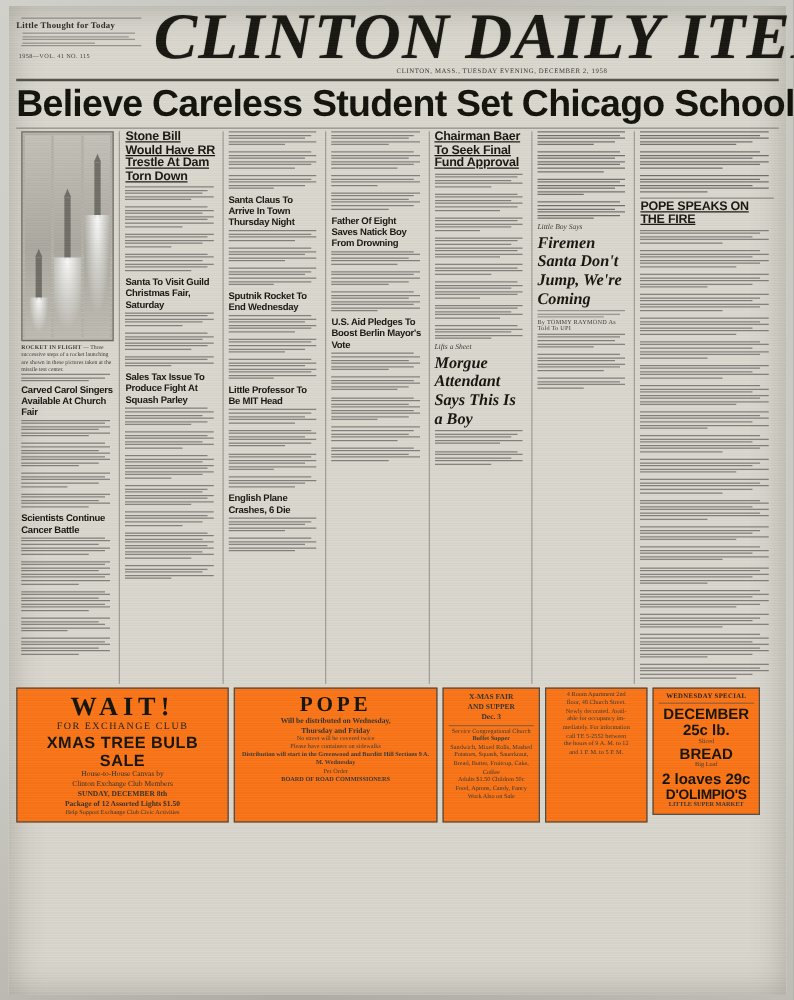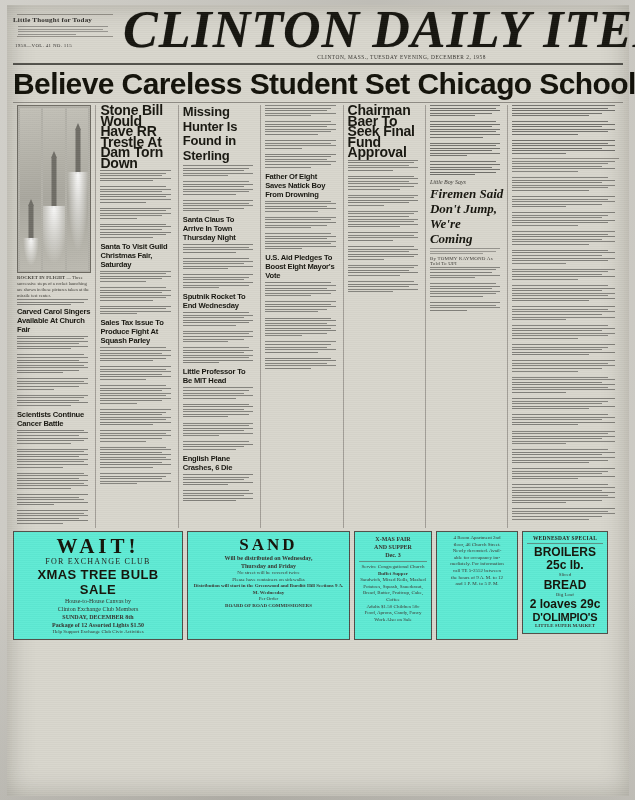--- a/index.html
+++ b/index.html
@@ -88,21 +88,21 @@
   .col{box-sizing:border-box;padding:0 4px;}
   .col + .col{border-left:1px solid rgba(70,67,60,.38);}
   .c1{width:84px}.c2{width:84px}.c3{width:84px}.c4{width:84px}
   .c5{width:84px}.c6{width:84px}.c7{width:118px}
   .hl{
     font-family:"Liberation Sans",sans-serif;font-weight:bold;
     color:#17160f;line-height:10.5px;letter-spacing:-.2px;
     margin:0 0 2px 0;
   }
   .hl.big{font-size:13px;line-height:14.5px;}
-  .hl.med{font-size:14px;line-height:10.5px;}
+  .hl.med{font-size:10px;line-height:10.5px;text-decoration:underline;}
   .hl.sm{font-size:7.6px;line-height:9px;}
   .kicker{
     font-family:"Liberation Serif",serif;font-size:6px;color:#3a3833;
     font-style:italic;margin-bottom:1px;
   }
   .hl-serif{
     font-family:"Liberation Serif",serif;font-weight:bold;font-style:italic;
     font-size:13px;line-height:15px;color:#15140d;margin-bottom:2px;
   }
   .blk{margin-bottom:4px;}
@@ -130,21 +130,21 @@
   }
   .plume{
     position:absolute;left:50%;transform:translateX(-50%);
     background:radial-gradient(ellipse at 50% 0%, rgba(255,255,255,.95), rgba(255,255,255,0) 70%);
   }
   .cutline{font-size:4.6px;line-height:6px;color:#3c3a34;}
   .cut-lead{font-weight:bold;letter-spacing:.2px;}
   
   .ads{display:flex;gap:4px;margin-top:3px;align-items:stretch;}
   .ad{
-    border:1px solid #4f4c46;background:#5eead4;
+    border:1px solid #4f4c46;background:#f97316;
     box-sizing:border-box;padding:3px 4px;text-align:center;
     display:flex;flex-direction:column;justify-content:flex-start;
   }
   .ad-wait{width:170px}
   .ad-sand{width:163px}
   .ad-fair{width:78px}
   .ad-food{width:82px}
   .ad-groc{width:86px}
   .a-xl{font-family:"Liberation Serif",serif;font-weight:bold;font-size:21px;
         letter-spacing:4px;line-height:22px;color:#141309;}
@@ -427,21 +427,20 @@
               <i class="s90"></i>
               <i class="s84"></i>
               <i class="s96"></i>
               <i class="s50"></i>
         </div>
       </div>
     </div>
 
     <div class="col c3">
       <div class="blk">
-        <div class="hl big">Missing Hunter Is Found in Sterling</div>
         <div class="lines">
           <i class="s96"></i>
               <i class="s90"></i>
               <i class="s84"></i>
               <i class="s96"></i>
               <i class="s62"></i>
           <i class="gap"></i>
           <i class="s90"></i>
               <i class="s96"></i>
               <i class="s84"></i>
@@ -601,21 +600,21 @@
           <i class="s90"></i>
               <i class="s96"></i>
               <i class="s84"></i>
               <i class="s96"></i>
               <i class="s90"></i>
               <i class="s96"></i>
           <i class="s50"></i>
         </div>
       </div>
       <div class="blk">
-        <div class="hl sm">U.S. Aid Pledges To Boost Eight Mayor's Vote</div>
+        <div class="hl sm">U.S. Aid Pledges To Boost Berlin Mayor's Vote</div>
         <div class="lines">
           <i class="s90"></i>
               <i class="s96"></i>
               <i class="s84"></i>
               <i class="s96"></i>
               <i class="s90"></i>
               <i class="s62"></i>
           <i class="gap"></i>
           <i class="s96"></i>
               <i class="s90"></i>
@@ -696,20 +695,37 @@
               <i class="s96"></i>
               <i class="s72"></i>
           <i class="gap"></i>
           <i class="s90"></i>
               <i class="s96"></i>
               <i class="s84"></i>
               <i class="s96"></i>
               <i class="s62"></i>
         </div>
       </div>
+      <div class="blk">
+        <div class="kicker">Lifts a Sheet</div>
+        <div class="hl-serif">Morgue Attendant Says This Is a Boy</div>
+        <div class="lines">
+          <i class="s96"></i>
+              <i class="s90"></i>
+              <i class="s84"></i>
+              <i class="s96"></i>
+              <i class="s72"></i>
+          <i class="gap"></i>
+          <i class="s90"></i>
+              <i class="s96"></i>
+              <i class="s84"></i>
+              <i class="s96"></i>
+              <i class="s62"></i>
+        </div>
+      </div>
     </div>
 
     <div class="col c6">
       <div class="blk">
         <div class="lines dark">
           <i class="s96"></i>
               <i class="s90"></i>
               <i class="s96"></i>
               <i class="s84"></i>
               <i class="s62"></i>
@@ -732,21 +748,21 @@
           <i class="s90"></i>
               <i class="s96"></i>
               <i class="s84"></i>
               <i class="s96"></i>
               <i class="s90"></i>
               <i class="s62"></i>
         </div>
       </div>
       <div class="blk">
         <div class="kicker">Little Boy Says</div>
-        <div class="hl-serif">Firemen Said Don't Jump, We're Coming</div>
+        <div class="hl-serif">Firemen Santa Don't Jump, We're Coming</div>
         <div class="lines lite">
           <i class="s96"></i>
               <i class="s90"></i>
               <i class="s72"></i>
         </div>
         <div class="byline">By TOMMY RAYMOND As Told To UPI</div>
         <div class="lines">
           <i class="s96"></i>
               <i class="s90"></i>
               <i class="s84"></i>
@@ -788,20 +804,21 @@
               <i class="s90"></i>
               <i class="s96"></i>
               <i class="s84"></i>
               <i class="s96"></i>
               <i class="s50"></i>
         </div>
       </div>
 
       <div class="rule-thin"></div>
       <div class="blk">
+        <div class="hl med">POPE SPEAKS ON THE FIRE</div>
         <div class="lines">
           <i class="s96"></i>
               <i class="s90"></i>
               <i class="s84"></i>
               <i class="s96"></i>
               <i class="s62"></i>
           <i class="gap"></i>
           <i class="s90"></i>
               <i class="s96"></i>
               <i class="s84"></i>
@@ -942,21 +959,21 @@
       <div class="a-md">FOR EXCHANGE CLUB</div>
       <div class="a-lg">XMAS TREE BULB SALE</div>
       <div class="a-sm">House-to-House Canvas by</div>
       <div class="a-sm">Clinton Exchange Club Members</div>
       <div class="a-sm a-bold">SUNDAY, DECEMBER 8th</div>
       <div class="a-sm a-bold">Package of 12 Assorted Lights $1.50</div>
       <div class="a-xs">Help Support Exchange Club Civic Activities</div>
     </div>
 
     <div class="ad ad-sand">
-      <div class="a-sand">SAND</div>
+      <div class="a-sand">POPE</div>
       <div class="a-sm a-bold">Will be distributed on Wednesday,</div>
       <div class="a-sm a-bold">Thursday and Friday</div>
       <div class="a-xs">No street will be covered twice</div>
       <div class="a-xs">Please have containers on sidewalks</div>
       <div class="a-xs a-bold">Distribution will start in the Greenwood and Burditt Hill Sections 9 A. M. Wednesday</div>
       <div class="a-xs">Per Order</div>
       <div class="a-xs a-bold">BOARD OF ROAD COMMISSIONERS</div>
     </div>
 
     <div class="ad ad-fair">
@@ -979,21 +996,21 @@
       <div class="a-xs">mediately. For information</div>
       <div class="a-xs">call TE 5-2552 between</div>
       <div class="a-xs">the hours of 9 A. M. to 12</div>
       <div class="a-xs">and 1 P. M. to 5 P. M.</div>
     </div>
 
     <div class="right-stack">
       <div class="ad ad-groc">
         <div class="wed-special">WEDNESDAY SPECIAL</div>
         <div class="ad-rule"></div>
-        <div class="a-price">BROILERS</div>
+        <div class="a-price">DECEMBER</div>
         <div class="a-price">25c lb.</div>
         <div class="a-xs">Sliced</div>
         <div class="a-price">BREAD</div>
         <div class="a-xs">Big Loaf</div>
         <div class="a-price">2 loaves 29c</div>
         <div class="a-store">D'OLIMPIO'S</div>
         <div class="a-xs a-bold">LITTLE SUPER MARKET</div>
       </div>
     </div>
   </div>

